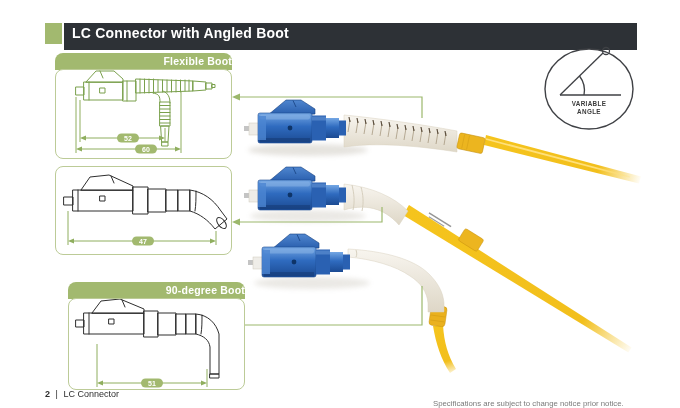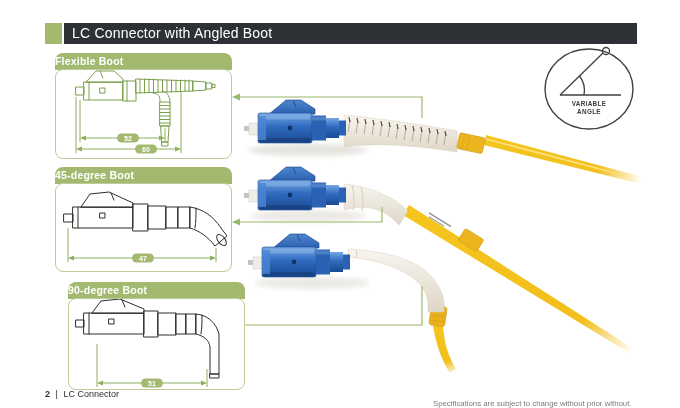--- a/index.html
+++ b/index.html
@@ -1,26 +1,26 @@
 <!DOCTYPE html>
 <html><head>
 <meta charset="utf-8">
 <style>
   html,body{margin:0;padding:0;background:#ffffff;}
   .page{position:relative;width:680px;height:408px;background:#fff;overflow:hidden;
         font-family:"Liberation Sans",sans-serif;}
   
   .hdr-accent{position:absolute;left:45px;top:23px;width:17px;height:21px;background:#a2b96f;}
-  .hdr-bar{position:absolute;left:64px;top:23px;width:573px;height:21px;background:#2d3136;
-           color:#fff;font-weight:normal;font-size:14px;line-height:21px;padding-left:8px;
+  .hdr-bar{position:absolute;left:64px;top:23px;width:573px;height:27px;background:#2d3136;
+           color:#fff;font-weight:bold;font-size:14px;line-height:21px;padding-left:8px;
            box-sizing:border-box;letter-spacing:.2px;}
   
   .panel{position:absolute;left:55px;width:177px;}
   .panel-tab{height:17px;background:#a2b96f;border-radius:8px 8px 0 0;color:#fff;
-             font-weight:bold;font-size:10.5px;line-height:17px;text-align:left;letter-spacing:.2px;}
+             font-weight:bold;font-size:10.5px;line-height:17px;text-align:right;letter-spacing:.2px;}
   .panel-body{position:relative;background:#fff;border:1px solid #bccb97;border-radius:8px;
               box-sizing:border-box;margin-top:-1px;}
   .panel-body svg{display:block;}
   .art-green{stroke:#7aa04c;fill:none;stroke-width:1;stroke-linejoin:round;stroke-linecap:round;}
   .art-dark{stroke:#2e2e2e;fill:none;stroke-width:1;stroke-linejoin:round;stroke-linecap:round;}
   .dim-green{stroke:#8fae5e;fill:none;stroke-width:1;}
   .dim-dark{stroke:#8fae5e;fill:none;stroke-width:1;}
   .pill{fill:#a2b96f;}
   .pill-txt{fill:#ffffff;font-weight:bold;font-size:7px;font-family:"Liberation Sans",sans-serif;
             text-anchor:middle;}
@@ -218,21 +218,20 @@
         <polygon class="arrowhead" points="125,79 119,76.6 119,81.4"></polygon>
         <rect class="pill" x="61" y="63.5" width="22" height="9" rx="4.5"></rect>
         <text class="pill-txt" x="72" y="70.5">52</text>
         <rect class="pill" x="79" y="74.5" width="22" height="9" rx="4.5"></rect>
         <text class="pill-txt" x="90" y="81.5">60</text>
       </svg>
     </div>
   </div>
 
   <div class="panel" style="top:167px;">
-    <div class="panel-tab">45-degree Boot</div>
     <div class="panel-body" style="height:89px;">
       <svg width="175" height="87" viewBox="0 0 175 87">
         <g class="art-dark">
           <rect x="8" y="30" width="9" height="8"></rect>
           <rect x="17" y="23" width="60" height="21"></rect>
           <line x1="22" y1="23" x2="22" y2="44"></line>
           <rect x="44" y="29" width="5" height="5"></rect>
           <path d="M25,23 L34,10 L53,8 L77,19 L77,23 Z"></path>
           <line x1="55" y1="9" x2="58" y2="16"></line>
           <rect x="77" y="20" width="15" height="27"></rect>
@@ -286,15 +285,15 @@
         <text class="pill-txt" x="83" y="86.5">51</text>
       </svg>
     </div>
   </div>
 
   <div class="footer-left">
     <span class="pg">2</span>
     <span class="sep">|</span>
     <span>LC Connector</span>
   </div>
-  <div class="footer-right">Specifications are subject to change without prior without.</div>
+  <div class="footer-right">Specifications are subject to change notice prior notice.</div>
 
 </div>
 
 </body></html>

